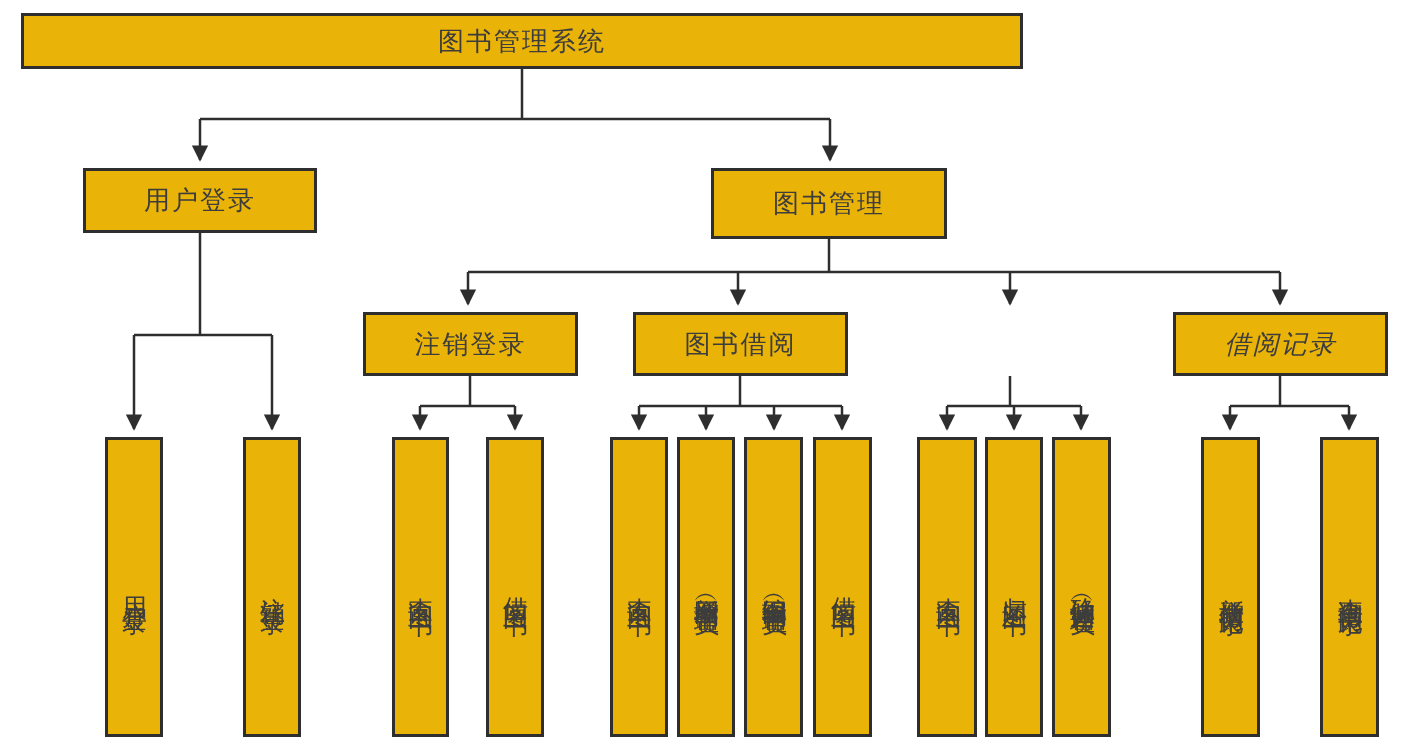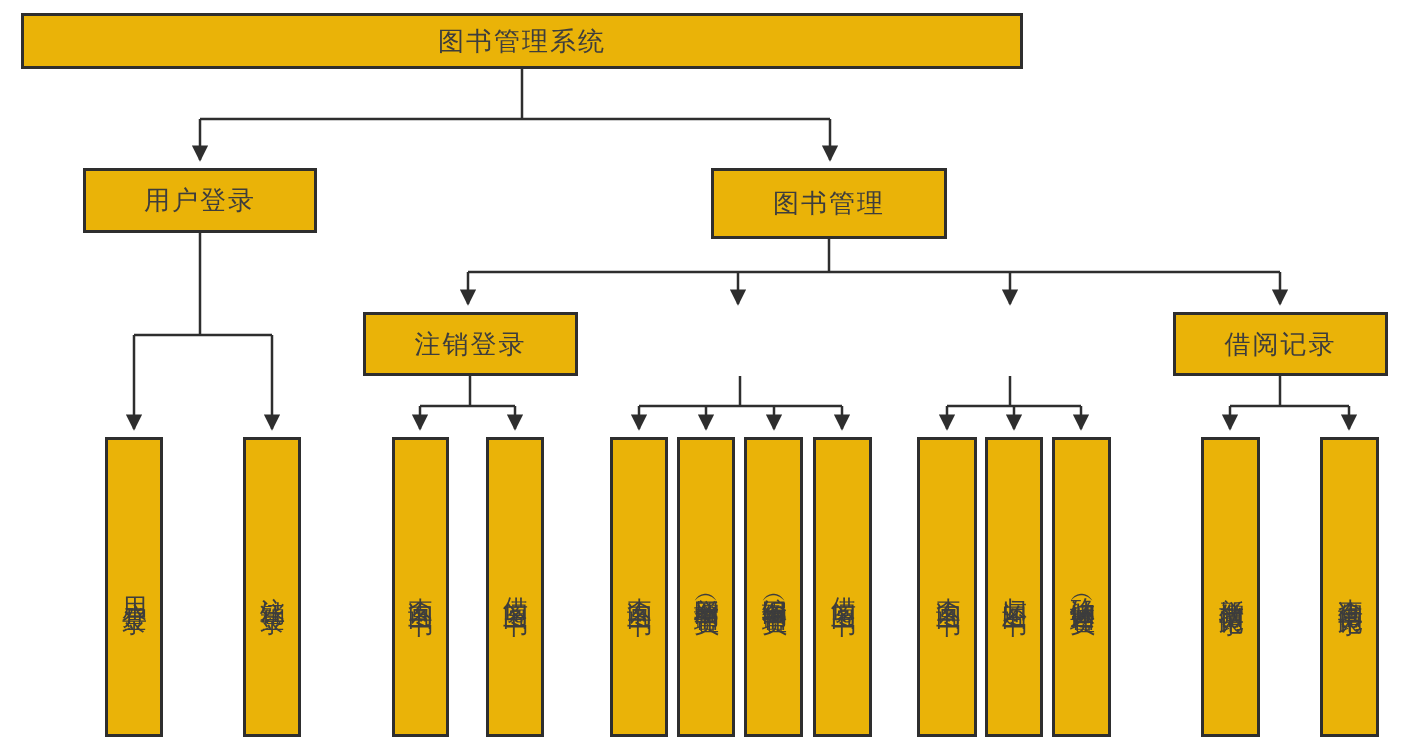--- a/index.html
+++ b/index.html
@@ -102,21 +102,22 @@
       <path d="M1349 406 V429" marker-end="url(#arrow)"></path>
     </g>
   </svg>
 
   <div class="node" style="left:21px;top:13px;width:1002px;height:56px;">图书管理系统</div>
 
   <div class="node" style="left:83px;top:168px;width:234px;height:65px;">用户登录</div>
   <div class="node" style="left:711px;top:168px;width:236px;height:71px;">图书管理</div>
 
   <div class="node" style="left:363px;top:312px;width:215px;height:64px;">注销登录</div>
-  <div class="node" style="left:1173px;top:312px;width:215px;height:64px;">借阅记录</div>
+  <div class="node" style="left:633px;top:312px;width:215px;height:64px;">图书借阅</div>
+  <div class="node" style="left:1173px;top:312px;width:215px;height:64px;font-style:italic;">借阅记录</div>
 
   <div class="node leaf" style="left:105px;top:437px;width:58px;height:300px;">用户登录</div>
   <div class="node leaf" style="left:243px;top:437px;width:58px;height:300px;">注销登录</div>
 
   <div class="node leaf" style="left:392px;top:437px;width:57px;height:300px;">查询图书</div>
   <div class="node leaf" style="left:486px;top:437px;width:58px;height:300px;">借阅图书</div>
 
   <div class="node leaf" style="left:610px;top:437px;width:58px;height:300px;">查询图书</div>
   <div class="node leaf" style="left:677px;top:437px;width:58px;height:300px;letter-spacing:2px;">新增图书（管理员）</div>
   <div class="node leaf" style="left:744px;top:437px;width:59px;height:300px;letter-spacing:2px;">编辑图书（管理员）</div>

